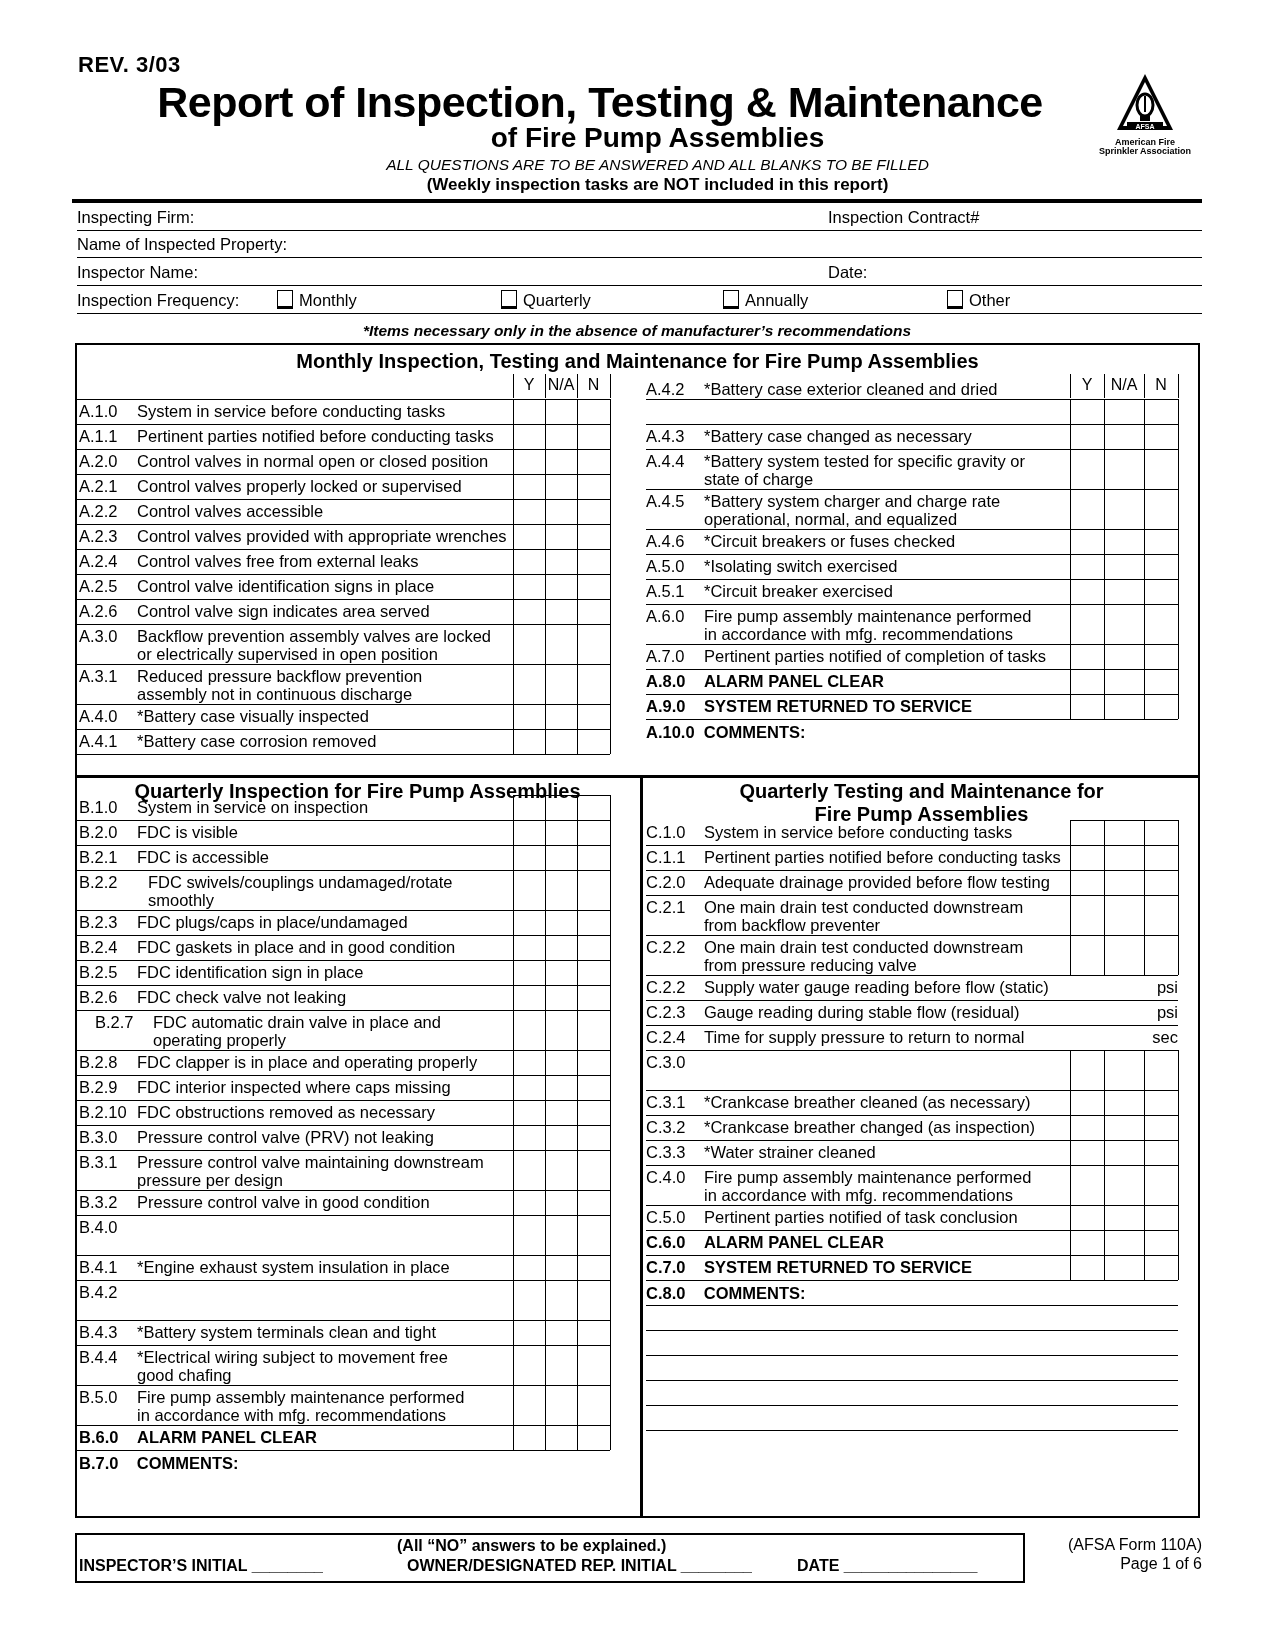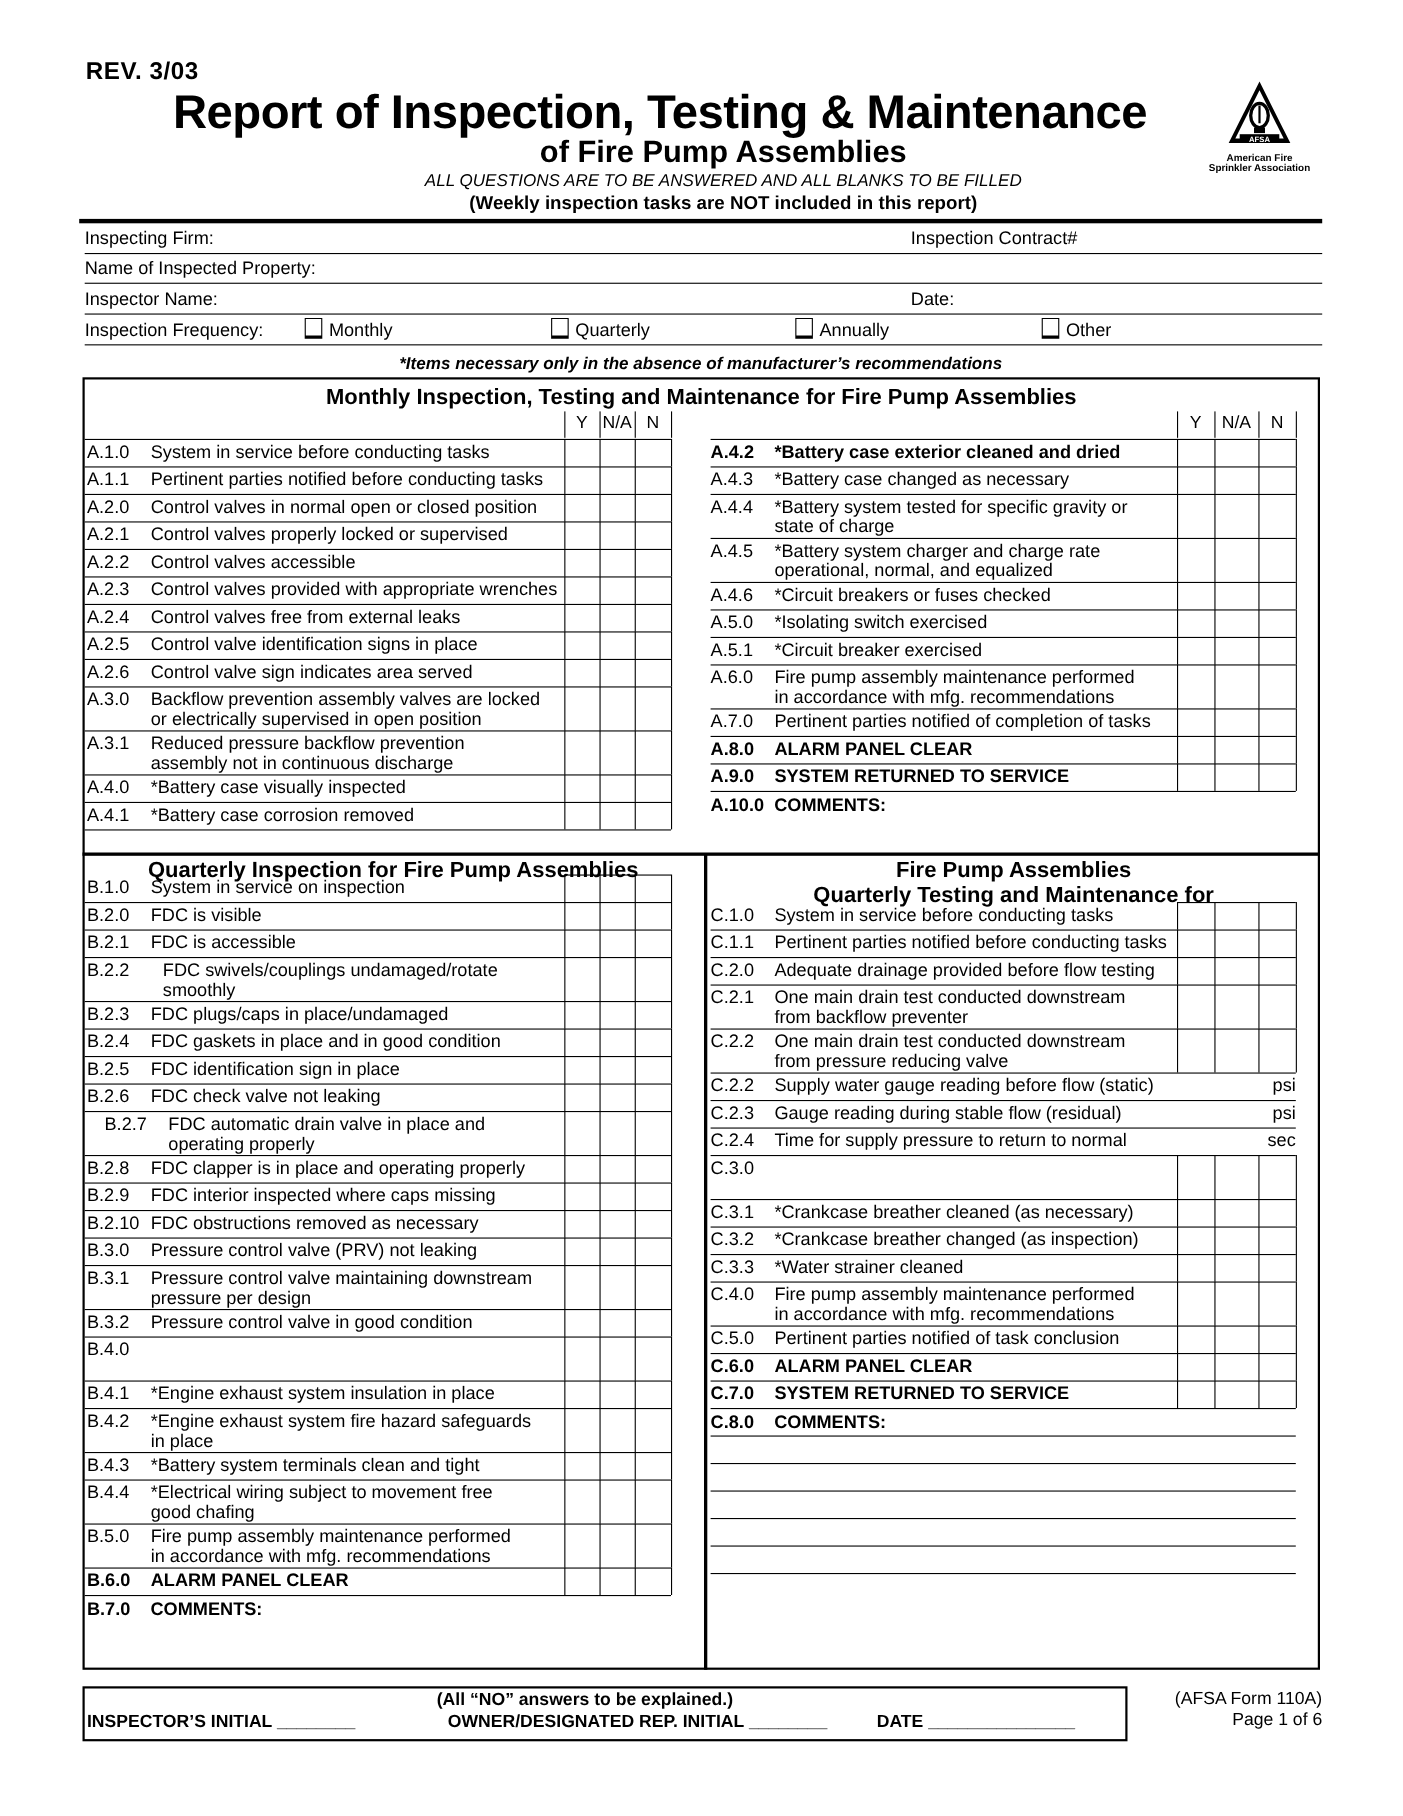--- a/index.html
+++ b/index.html
@@ -72,22 +72,22 @@
   <span style="left:870px"><i class="chk"></i><b style="font-weight:normal">Other</b></span>
 </div>
 <div class="abs disclaimer">*Items necessary only in the absence of manufacturer’s recommendations</div>
 
 <div class="abs mainbox"></div>
 <div class="abs sec-title" style="left:75px;width:1125px;top:350px;">Monthly Inspection, Testing and Maintenance for Fire Pump Assemblies</div>
 <div class="abs hdivA"></div>
 <div class="abs vdiv"></div>
 <div class="abs sec-title" style="left:75px;width:565px;top:780px;">Quarterly Inspection for Fire Pump Assemblies</div>
 <div class="abs sec-title" style="left:643px;width:557px;top:780px;line-height:23px;">
+  <div>Quarterly Testing and Maintenance for</div>
   <div>Fire Pump Assemblies</div>
-  <div>Quarterly Testing and Maintenance for</div>
 </div>
 
 <div id="rows">
     <div class="ynn" style="left:513px;top:376px;width:32px;text-align:center;">Y</div>
     <div class="ynn" style="left:545px;top:376px;width:32px;text-align:center;">N/A</div>
     <div class="ynn" style="left:577px;top:376px;width:33px;text-align:center;">N</div>
     <div class="grid-line" style="left:513px;top:374px;width:1px;height:24px;"></div>
     <div class="grid-line" style="left:545px;top:374px;width:1px;height:24px;"></div>
     <div class="grid-line" style="left:577px;top:374px;width:1px;height:24px;"></div>
     <div class="grid-line" style="left:610px;top:374px;width:1px;height:24px;"></div>
@@ -277,21 +277,21 @@
       </span>
     </div>
     <div class="grid-line" style="left:513px;top:729px;width:1px;height:25px;"></div>
     <div class="grid-line" style="left:545px;top:729px;width:1px;height:25px;"></div>
     <div class="grid-line" style="left:577px;top:729px;width:1px;height:25px;"></div>
     <div class="grid-line" style="left:610px;top:729px;width:1px;height:25px;"></div>
     <div style="position:absolute;left:514px;top:730px;width:31px;height:24px;"></div>
     <div style="position:absolute;left:546px;top:730px;width:31px;height:24px;"></div>
     <div style="position:absolute;left:578px;top:730px;width:32px;height:24px;"></div>
     <div class="grid-line" style="left:77px;top:754px;width:533px;height:1px;"></div>
-    <div class="row" style="left:646px;top:402px;width:532px;height:25px;font-weight:bold;">
+    <div class="row" style="left:646px;top:380px;width:532px;height:25px;">
       <span class="code">A.4.2</span>
       <span class="txt" style="left: 58px;">
         <div>*Battery case exterior cleaned and dried</div>
       </span>
     </div>
     <div class="grid-line" style="left:1070px;top:399px;width:1px;height:25px;"></div>
     <div class="grid-line" style="left:1104px;top:399px;width:1px;height:25px;"></div>
     <div class="grid-line" style="left:1144px;top:399px;width:1px;height:25px;"></div>
     <div class="grid-line" style="left:1178px;top:399px;width:1px;height:25px;"></div>
     <div style="position:absolute;left:1071px;top:400px;width:33px;height:24px;"></div>
@@ -676,24 +676,20 @@
     <div class="grid-line" style="left:513px;top:1255px;width:1px;height:25px;"></div>
     <div class="grid-line" style="left:545px;top:1255px;width:1px;height:25px;"></div>
     <div class="grid-line" style="left:577px;top:1255px;width:1px;height:25px;"></div>
     <div class="grid-line" style="left:610px;top:1255px;width:1px;height:25px;"></div>
     <div style="position:absolute;left:514px;top:1256px;width:31px;height:24px;"></div>
     <div style="position:absolute;left:546px;top:1256px;width:31px;height:24px;"></div>
     <div style="position:absolute;left:578px;top:1256px;width:32px;height:24px;"></div>
     <div class="grid-line" style="left:77px;top:1280px;width:533px;height:1px;"></div>
     <div class="row" style="left:79px;top:1283px;width:531px;height:40px;">
       <span class="code">B.4.2</span>
-      <span class="txt" style="left: 58px;">
-        <div>*Engine exhaust system fire hazard safeguards</div>
-        <div>in place</div>
-      </span>
     </div>
     <div class="grid-line" style="left:513px;top:1280px;width:1px;height:40px;"></div>
     <div class="grid-line" style="left:545px;top:1280px;width:1px;height:40px;"></div>
     <div class="grid-line" style="left:577px;top:1280px;width:1px;height:40px;"></div>
     <div class="grid-line" style="left:610px;top:1280px;width:1px;height:40px;"></div>
     <div style="position:absolute;left:514px;top:1281px;width:31px;height:39px;"></div>
     <div style="position:absolute;left:546px;top:1281px;width:31px;height:39px;"></div>
     <div style="position:absolute;left:578px;top:1281px;width:32px;height:39px;"></div>
     <div class="grid-line" style="left:77px;top:1320px;width:533px;height:1px;"></div>
     <div class="row" style="left:79px;top:1323px;width:531px;height:25px;">

